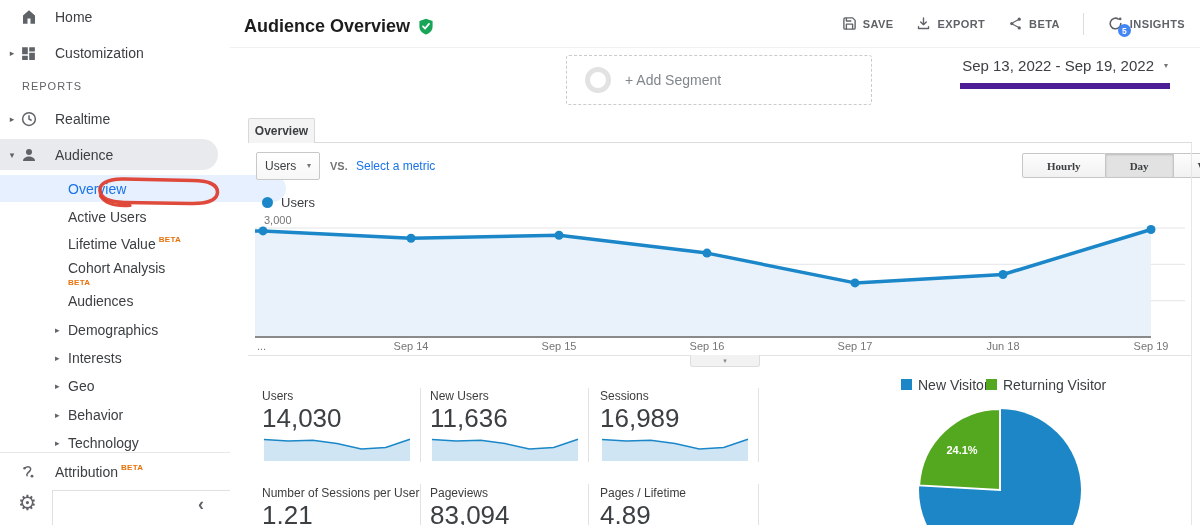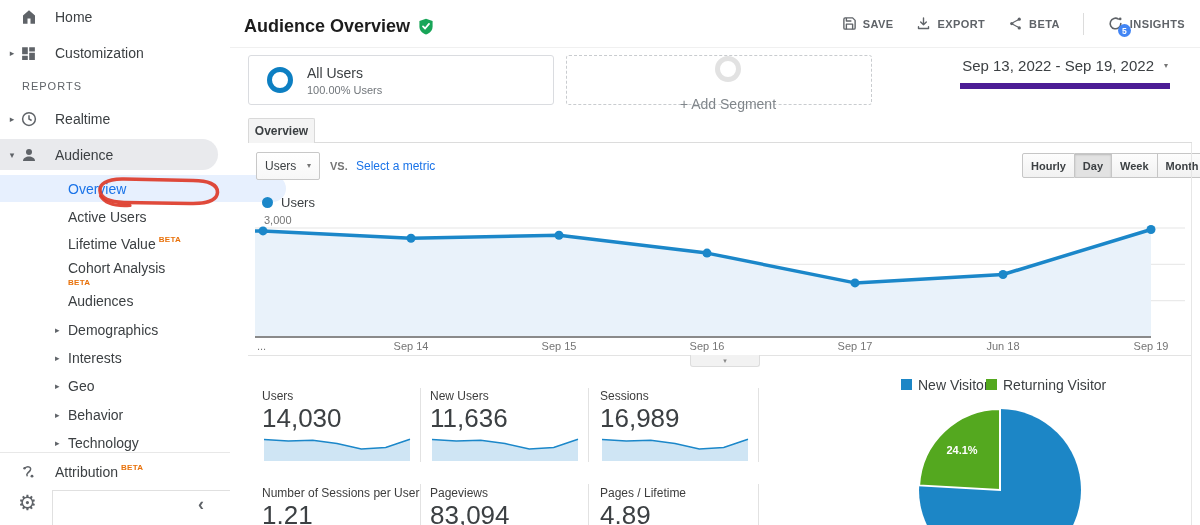--- a/index.html
+++ b/index.html
@@ -33,21 +33,21 @@
   .hdr-btn-label{font-size:11px;font-weight:700;color:#5f6368;letter-spacing:.4px;}
   .hdr-sep{width:1px;height:22px;background:#dcdcdc;}
   .insights-wrap{position:relative;display:flex;}
   .insights-badge{position:absolute;right:-7px;bottom:-5px;width:13px;height:13px;border-radius:50%;
      background:#4285f4;color:#fff;font-size:8.5px;font-weight:700;display:flex;align-items:center;justify-content:center;}
   .hdr-rule{position:absolute;left:230px;top:47px;width:970px;border-top:1px solid #f0f0f0;}
 
   
   .seg-card{position:absolute;top:55px;width:306px;height:50px;background:#fff;border:1px solid #dadce0;border-radius:3px;
      display:flex;align-items:center;padding-left:18px;gap:14px;box-sizing:border-box;cursor:pointer;}
-  .seg-dashed{border-style:dashed;border-color:#c9cccf;flex-direction:column;}
+  .seg-dashed{border-style:dashed;border-color:#c9cccf;}
   .ring{width:16px;height:16px;border-radius:50%;flex:0 0 auto;}
   .ring-blue{border:5px solid #0d7fc2;}
   .ring-gray{border:5px solid #e2e2e2;}
   .seg-title{font-size:14px;color:#3c4043;}
   .seg-sub{font-size:11px;color:#70757a;margin-top:3px;}
   .seg-add-label{font-size:14px;color:#80868b;}
   .date-range{position:absolute;right:30px;top:55px;display:flex;align-items:center;gap:10px;
      border-bottom:6px solid #4c1d95;padding:2px 2px 9px 2px;cursor:pointer;}
   .date-text{font-size:15px;color:#3c4043;}
   .caret{font-size:8px;color:#757575;line-height:1;}
@@ -60,21 +60,21 @@
 
   
   .metric-dd{position:absolute;left:256px;top:152px;width:64px;height:28px;border:1px solid #c8c8c8;border-radius:2px;
      background:linear-gradient(#fff,#f7f7f7);display:flex;align-items:center;justify-content:space-between;
      padding:0 8px;box-sizing:border-box;cursor:pointer;}
   .metric-dd-label{font-size:12px;color:#3c4043;}
   .vs-label{position:absolute;left:330px;top:160px;font-size:11px;font-weight:700;color:#757575;}
   .select-metric{position:absolute;left:356px;top:159px;font-size:12px;color:var(--link-blue);cursor:pointer;}
   .gran-group{position:absolute;left:1022px;top:153px;display:flex;height:25px;}
   .gran-btn{font-size:11px;font-weight:700;color:#3c4043;background:linear-gradient(#fdfdfd,#f1f1f1);
-     border:1px solid #c6c6c6;border-left:none;padding:0 8px;display:flex;align-items:center;cursor:pointer;}
+     border:1px solid #c6c6c6;border-left:none;padding:0 24px;display:flex;align-items:center;cursor:pointer;font-family:Liberation Serif, serif;}
   .gran-btn:first-child{border-left:1px solid #c6c6c6;border-radius:2px 0 0 2px;}
   .gran-btn:last-child{border-radius:0 2px 2px 0;}
   .gran-btn.active{background:#e2e2e2;box-shadow:inset 0 1px 2px rgba(0,0,0,.18);}
 
   
   .legend{position:absolute;left:262px;top:195px;display:flex;align-items:center;gap:8px;}
   .legend-dot{width:11px;height:11px;border-radius:50%;background:var(--chart-blue);}
   .legend-label{font-size:13px;color:#3c4043;}
   #main-chart{position:absolute;left:255px;top:212px;}
   #x-labels{position:absolute;left:255px;top:340px;width:935px;height:14px;}
@@ -265,27 +265,20 @@
         <svg width="17" height="17" viewBox="0 0 24 24" fill="none" stroke="#5f6368" stroke-width="2.2" stroke-linecap="round">
           <path d="M19.5 12a7.5 7.5 0 1 1-3.4-6.3"></path>
             <circle cx="18.6" cy="5.6" r="1.9" fill="#5f6368" stroke="none"></circle>
           </svg>
         <span class="insights-badge">5</span>
       </span>
       <span class="hdr-btn-label">INSIGHTS</span>
     </div>
   </div>
 
-  <div class="seg-card" style="left:248px">
-    <span class="ring ring-blue"></span>
-    <span>
-      <div class="seg-title">All Users</div>
-      <div class="seg-sub">100.00% Users</div>
-    </span>
-  </div>
   <div class="seg-card seg-dashed" style="left:566px">
     <span class="ring ring-gray"></span>
     <span class="seg-add-label">+ Add Segment</span>
   </div>
   <div class="date-range">
     <span class="date-text">Sep 13, 2022 - Sep 19, 2022</span>
     <span class="caret">▾</span>
   </div>
 
   <div class="tabs-rule"></div>

